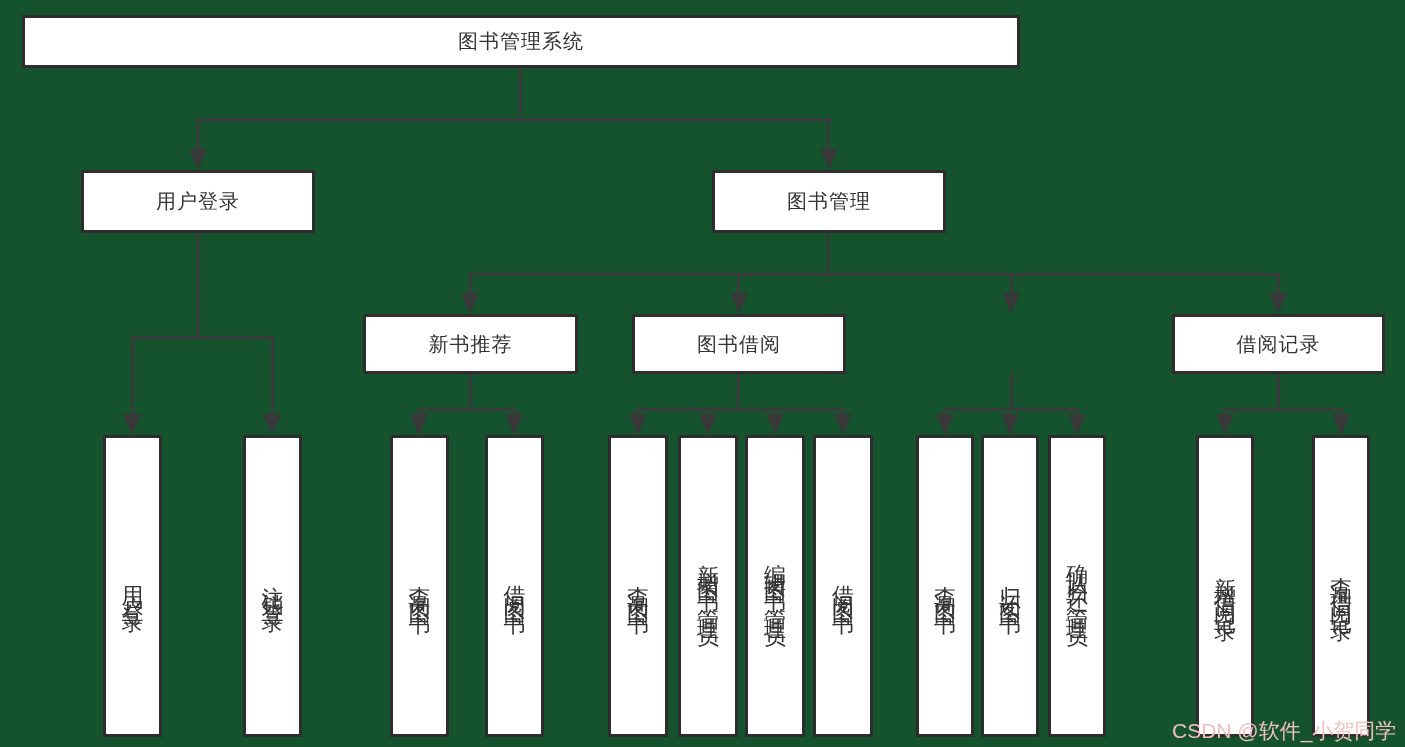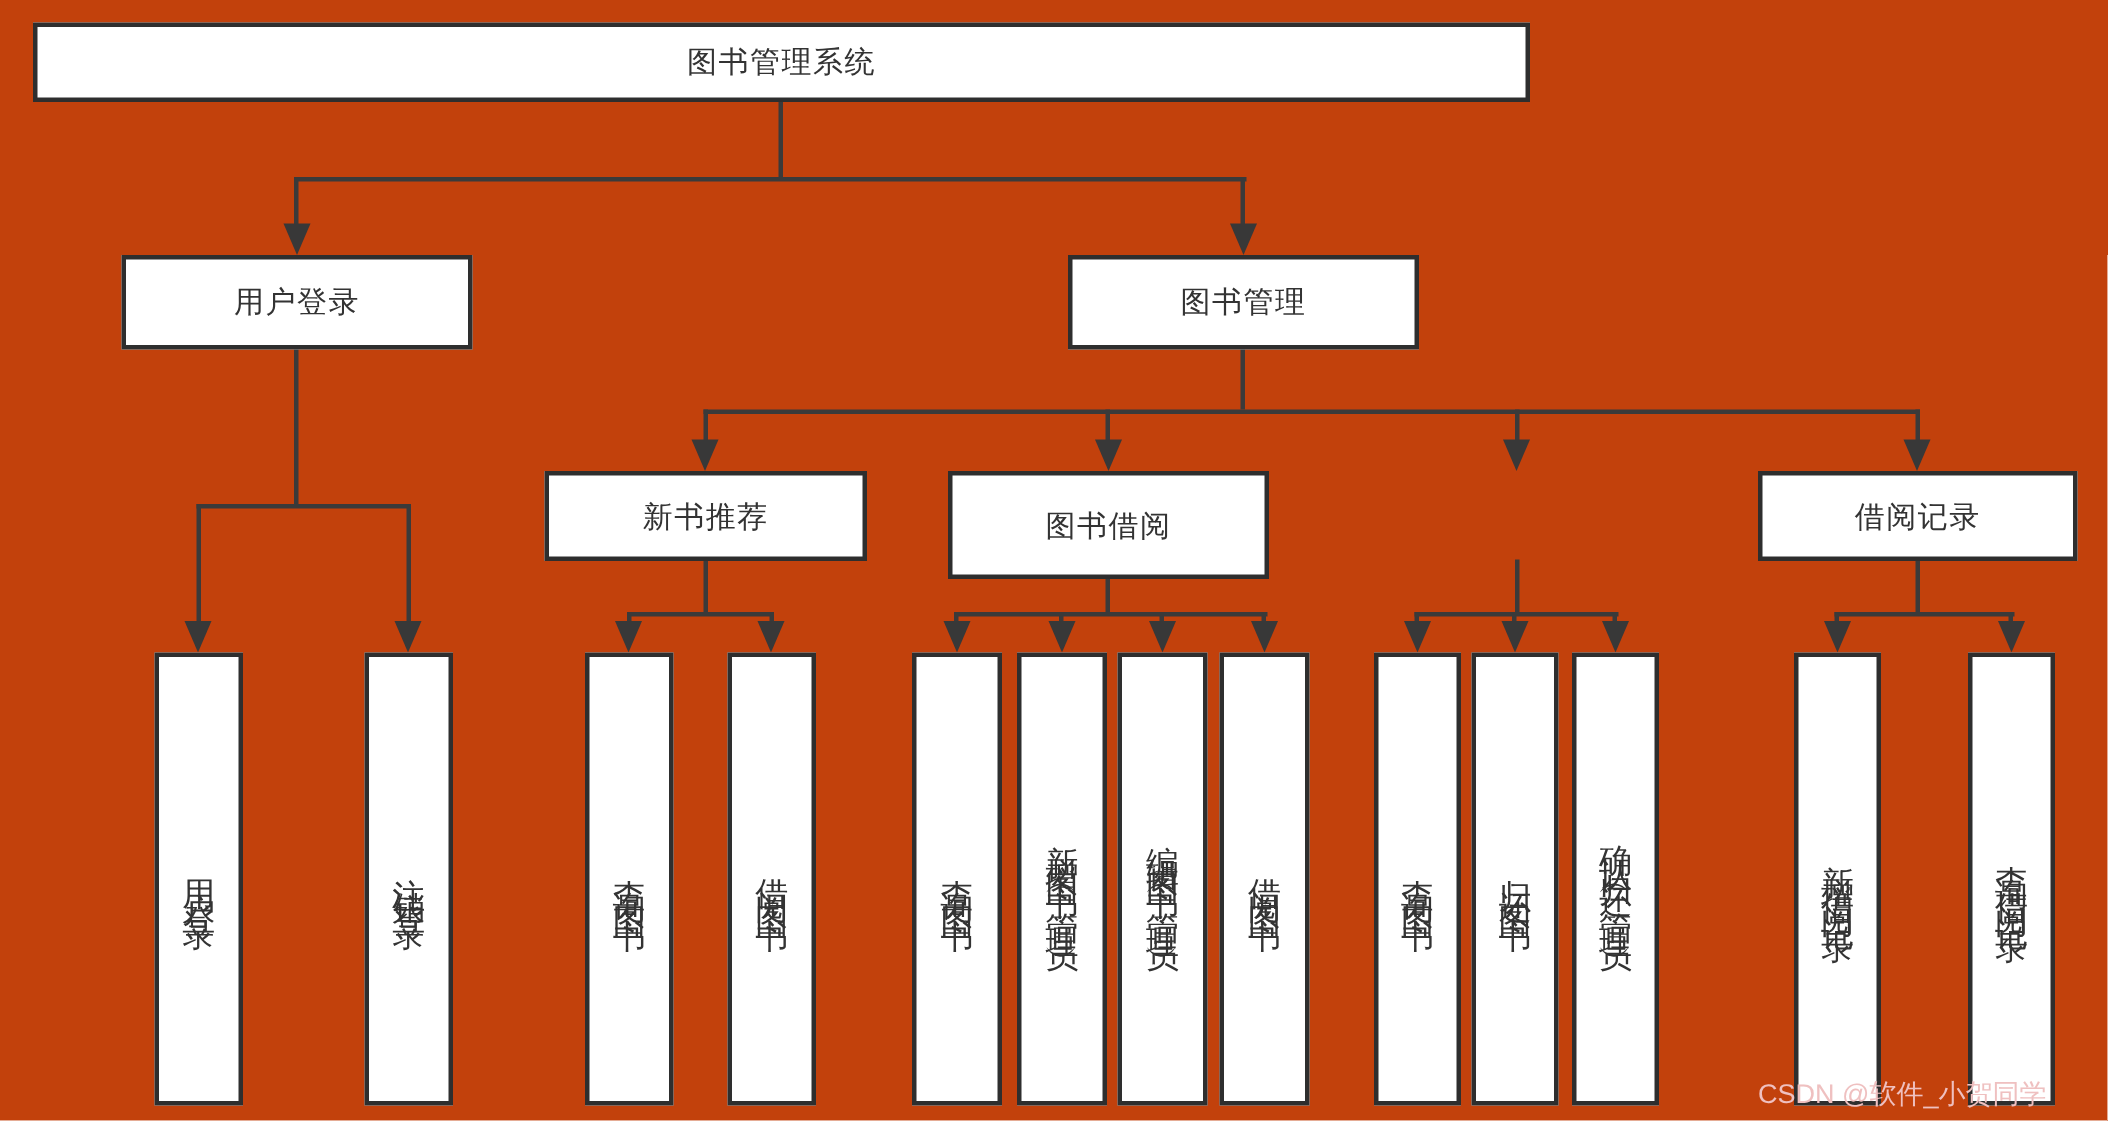--- a/index.html
+++ b/index.html
@@ -1,17 +1,17 @@
 <!DOCTYPE html>
 <html><head>
 <meta charset="utf-8">
 <style>
   html,body{margin:0;padding:0;background:#ffffff;}
   body{font-family:"Liberation Sans","DejaVu Sans",sans-serif;}
-  .canvas{position:relative;width:1405px;height:747px;background:#c2410c;overflow:hidden;}
+  .canvas{position:relative;width:1405px;height:747px;background:#14532d;overflow:hidden;}
 
   
   .hnode{
     position:absolute;
     box-sizing:border-box;
     border:3px solid #2e2e2e;
     background:#ffffff;
     display:flex;align-items:center;justify-content:center;
     font-size:20px;color:#333333;
     letter-spacing:1px;
@@ -44,21 +44,21 @@
     position:absolute;width:0;height:0;
     border-left:9px solid transparent;
     border-right:9px solid transparent;
     border-top:21px solid #383838;
     z-index:1;
   }
 
   .watermark{
     position:absolute;
     left:1172px;top:717px;
-    font-size:18px;
+    font-size:21px;
     color:#efc0c0;
     z-index:10;
     white-space:nowrap;
   }
 </style>
 </head>
 <body>
 
 <div class="canvas">
 
@@ -71,21 +71,21 @@
   </div>
 
   <div class="hnode" style="left:363px;top:314px;width:215px;height:60px">
     <span>新书推荐</span>
   </div>
 
   <div class="hnode" style="left:712px;top:170px;width:234px;height:63px">
     <span>图书管理</span>
   </div>
 
-  <div class="hnode" style="left:632px;top:314px;width:214px;height:72px">
+  <div class="hnode" style="left:632px;top:314px;width:214px;height:60px">
     <span>图书借阅</span>
   </div>
 
 
   <div class="hnode" style="left:1172px;top:314px;width:213px;height:60px">
     <span>借阅记录</span>
   </div>
 
   <div class="vnode" style="left:103px;width:59px">
     <span class="vlabel">用户登录</span>

